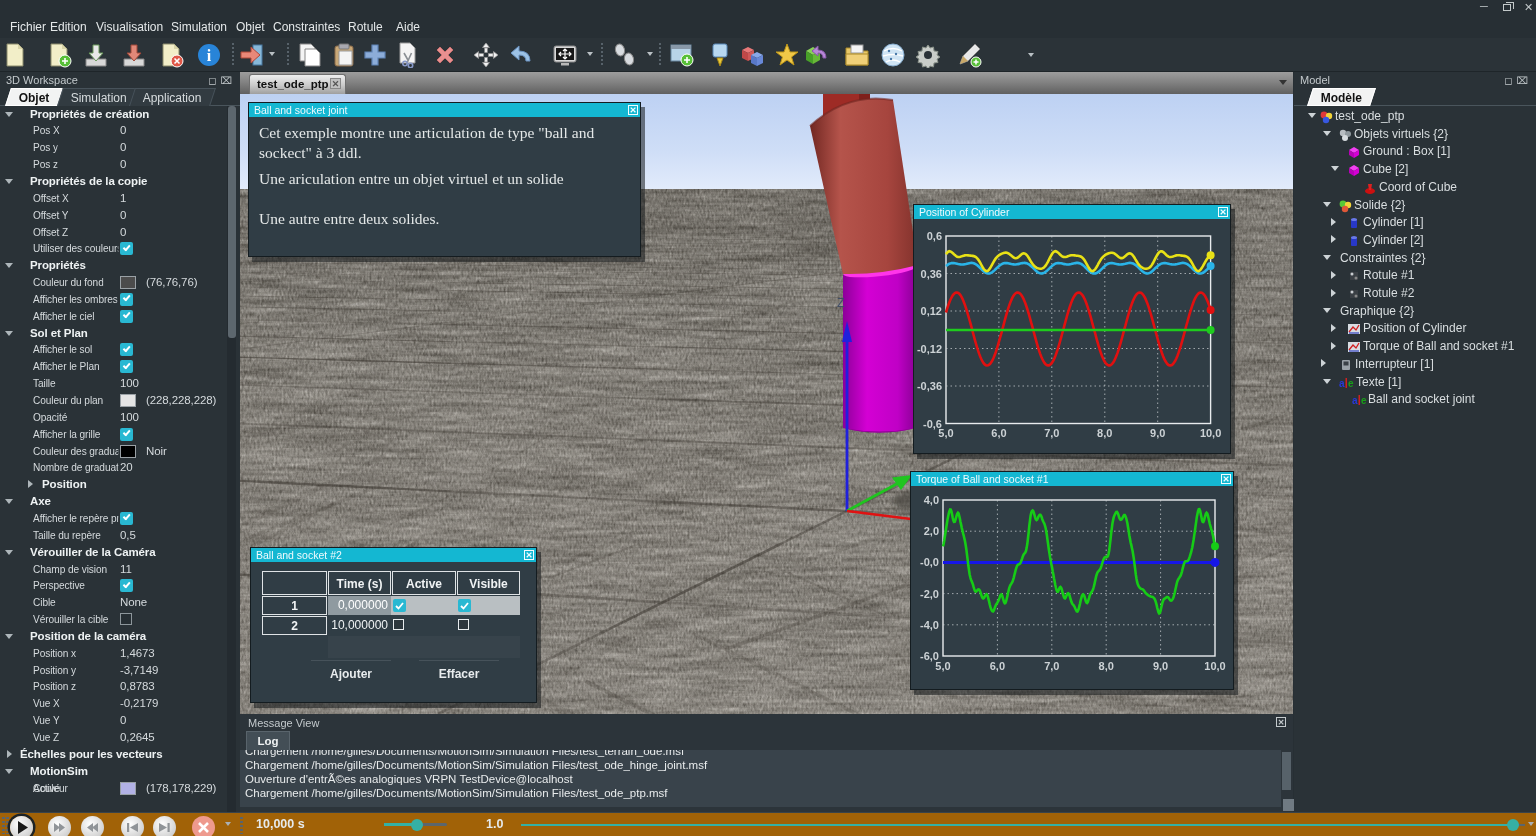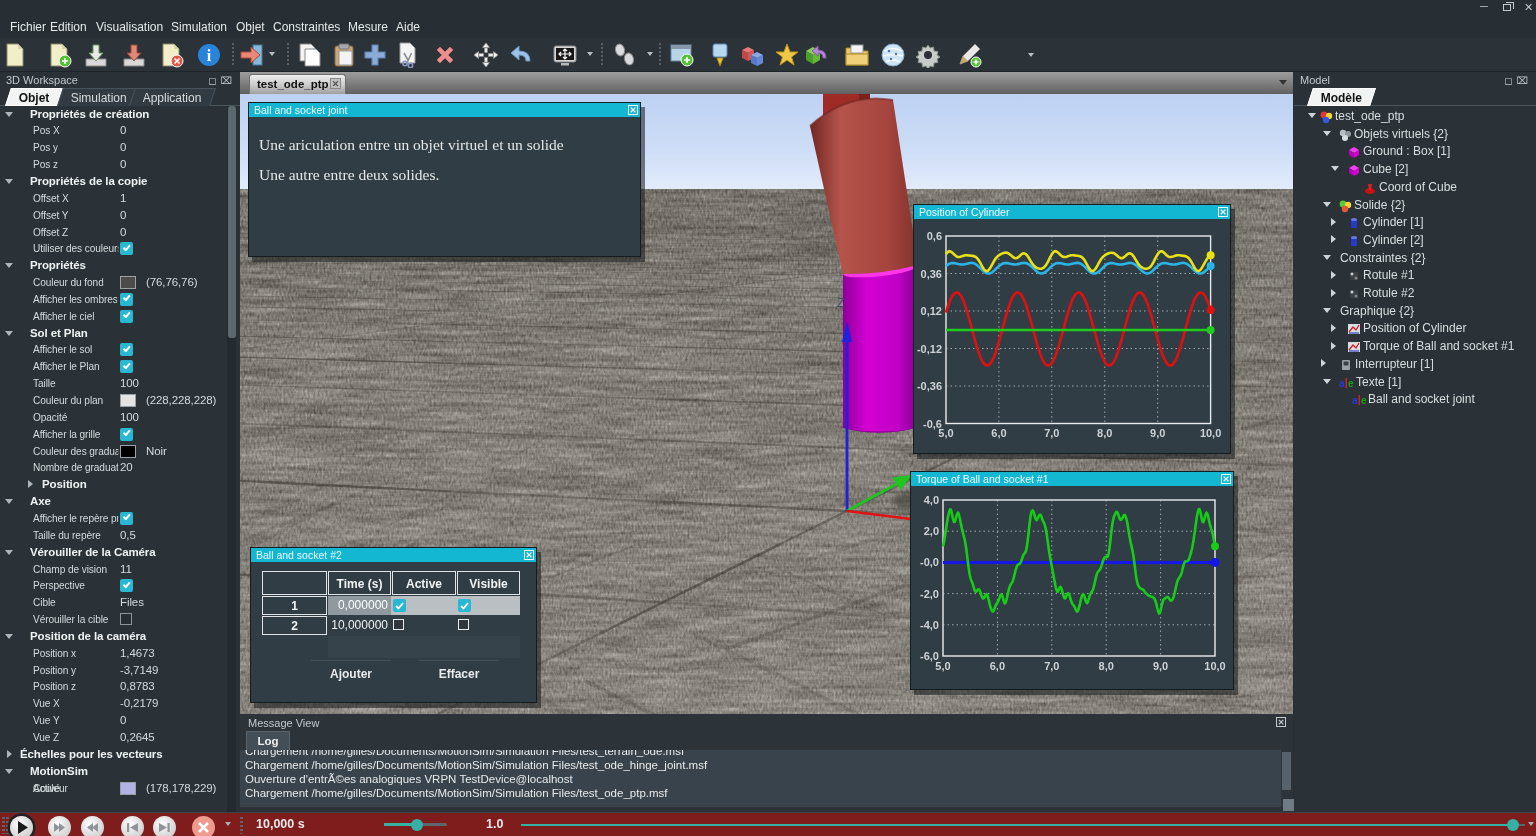--- a/index.html
+++ b/index.html
@@ -52,39 +52,39 @@
 #vtabx{position:absolute;right:4px;top:3px;width:11px;height:11px;background:#c0c0c0;border:1px solid #888;color:#555;font-size:9px;line-height:10px;text-align:center}
 #scene{left:240px;top:94px;width:1053px;height:620px;background:#dfe9fb}
 #msgview{left:240px;top:714px;width:1053px;height:98px;background:#2c343a}
 
 .owin{position:absolute;background:#303d45;border:1.5px solid #141c20;box-shadow:4px 5px 0 rgba(20,24,26,.55)}
 .otit{position:absolute;left:0;top:0;width:100%;height:14px;background:#14b7d2;font-size:10.5px;color:#eefafd;line-height:14px;padding-left:5px}
 .ox{position:absolute;right:2px;top:1.5px;width:10px;height:10px;border:1px solid #f2fdff;color:#f2fdff;font-size:8.5px;line-height:9px;text-align:center;font-weight:bold}
 .axl{font-size:11px;font-weight:bold;fill:#ccd2d5}
 .gl{stroke:#c8cdd0;stroke-width:1;stroke-dasharray:1.5 3;opacity:.75}
 
-#botbar{left:0;top:812px;width:1536px;height:24px;background:#7f1d1d;border-top:1px solid #39434a}
+#botbar{left:0;top:812px;width:1536px;height:24px;background:#a16207;border-top:1px solid #39434a}
 .pbtn{position:absolute;top:2.5px;width:23px;height:23px;border-radius:50%;background:radial-gradient(circle at 40% 35%,#ffffff,#d2d2d2 70%,#9f9f9f)}
 .grip{position:absolute;width:3px;background-image:repeating-linear-gradient(#5a646b 0 2px,transparent 2px 4px)}
 </style></head><body>
 <div id="app">
 <div class="abs" id="winbtns">
       <span class="abs" style="left:1480px;top:0">─</span>
       <span class="abs" style="left:1503px;top:4px;width:8px;height:7px;border:1.2px solid #c3c9ca"></span>
       <span class="abs" style="left:1506px;top:2px;width:8px;height:2px;border-top:1.2px solid #c3c9ca;border-right:1.2px solid #c3c9ca;height:7px"></span>
       <span class="abs" style="left:1524px;top:1px">✕</span>
     </div>
 <div class="abs" id="menubar">
 <span style="left:10px">Fichier</span>
       <span style="left:50px">Edition</span>
       <span style="left:96px">Visualisation</span>
       <span style="left:171px">Simulation</span>
       <span style="left:236px">Objet</span>
       <span style="left:273px">Constraintes</span>
-      <span style="left:348px">Mesure</span>
+      <span style="left:348px">Rotule</span>
       <span style="left:396px">Aide</span>
 </div>
 <div class="abs" id="toolbar">
       <div class="abs" style="left:2px;top:4px;width:26px;height:26px"><svg width="26" height="26">
           <path d="M5 2 h11 l5 5 v17 h-16 z" fill="#f2eec8" stroke="#8a8a6a" stroke-width="1"></path>
           <path d="M16 2 l5 5 h-5 z" fill="#d8d4a8"></path>
         </svg></div>
 <div class="abs" style="left:46px;top:4px;width:26px;height:26px"><svg width="26" height="26">
           <path d="M5 2 h11 l5 5 v17 h-16 z" fill="#f2eec8" stroke="#8a8a6a" stroke-width="1"></path>
           <path d="M16 2 l5 5 h-5 z" fill="#d8d4a8"></path>
@@ -346,21 +346,21 @@
 <div class="prow" style="top:454.5px">
           <span class="lb">Champ de vision</span>
           <span class="vl">11</span>
         </div>
 <div class="prow" style="top:471.3px">
           <span class="lb">Perspective</span>
           <span class="cb"></span>
         </div>
 <div class="prow" style="top:488.2px">
           <span class="lb">Cible</span>
-          <span class="vl">Files</span>
+          <span class="vl">None</span>
         </div>
 <div class="prow" style="top:505.0px">
           <span class="lb">Vérouiller la cible</span>
           <span class="cbe"></span>
         </div>
 <div class="phd" style="top:521.9px">
           <span class="arr"></span>
           <span class="tx">Position de la caméra</span>
         </div>
 <div class="prow" style="top:538.7px">
@@ -1002,22 +1002,23 @@
 <text x="597" y="213" font-family="Liberation Sans" font-size="12.5" fill="#414e66">Z</text>
 <line x1="607" y1="417" x2="607" y2="246" stroke="#2020dd" stroke-width="2.8"></line>
 <path d="M607 227 L602 248 L612 248 Z" fill="#2020dd"></path>
 <line x1="607" y1="417" x2="662" y2="387" stroke="#20c520" stroke-width="2.8"></line>
 <path d="M672 381 L652 383.5 L661 396 Z" fill="#20c520"></path>
 <line x1="607" y1="417" x2="675" y2="425.5" stroke="#e01212" stroke-width="2.6"></line>
 </svg></div>
 <div class="owin" style="left:248px;top:102px;width:393px;height:155px">
 <div class="otit">Ball and socket joint<span class="ox">✕</span></div>
 <div class="abs" style="left:10px;top:20px;width:376px;font-family:'Liberation Serif',serif;font-size:15.5px;line-height:20px;color:#e4e8e8">
-<p style="margin-top:12px">Une ariculation entre un objet virtuel et un solide</p>
-<p style="margin-top:10px">Une autre entre deux solides.</p>
+<p>Cet exemple montre une articulation de type "ball and sockect" à 3 ddl.</p>
+<p style="margin-top:6px">Une ariculation entre un objet virtuel et un solide</p>
+<p style="margin-top:20px">Une autre entre deux solides.</p>
 </div>
     </div>
     <div class="owin" style="left:913px;top:204px;width:318px;height:250px">
 <div class="otit">Position of Cylinder<span class="ox">✕</span></div>
 <svg class="abs" style="left:0;top:0" width="315" height="248" viewBox="0 0 315 248">
 <rect x="32" y="31" width="264.6" height="187.5" fill="none" stroke="#e8ecee" stroke-width="1.4"></rect>
 <line x1="84.9" y1="31" x2="84.9" y2="218.5" class="gl"></line>
 <line x1="32" y1="68.5" x2="296.6" y2="68.5" class="gl"></line>
 <line x1="137.8" y1="31" x2="137.8" y2="218.5" class="gl"></line>
 <line x1="32" y1="106.0" x2="296.6" y2="106.0" class="gl"></line>

